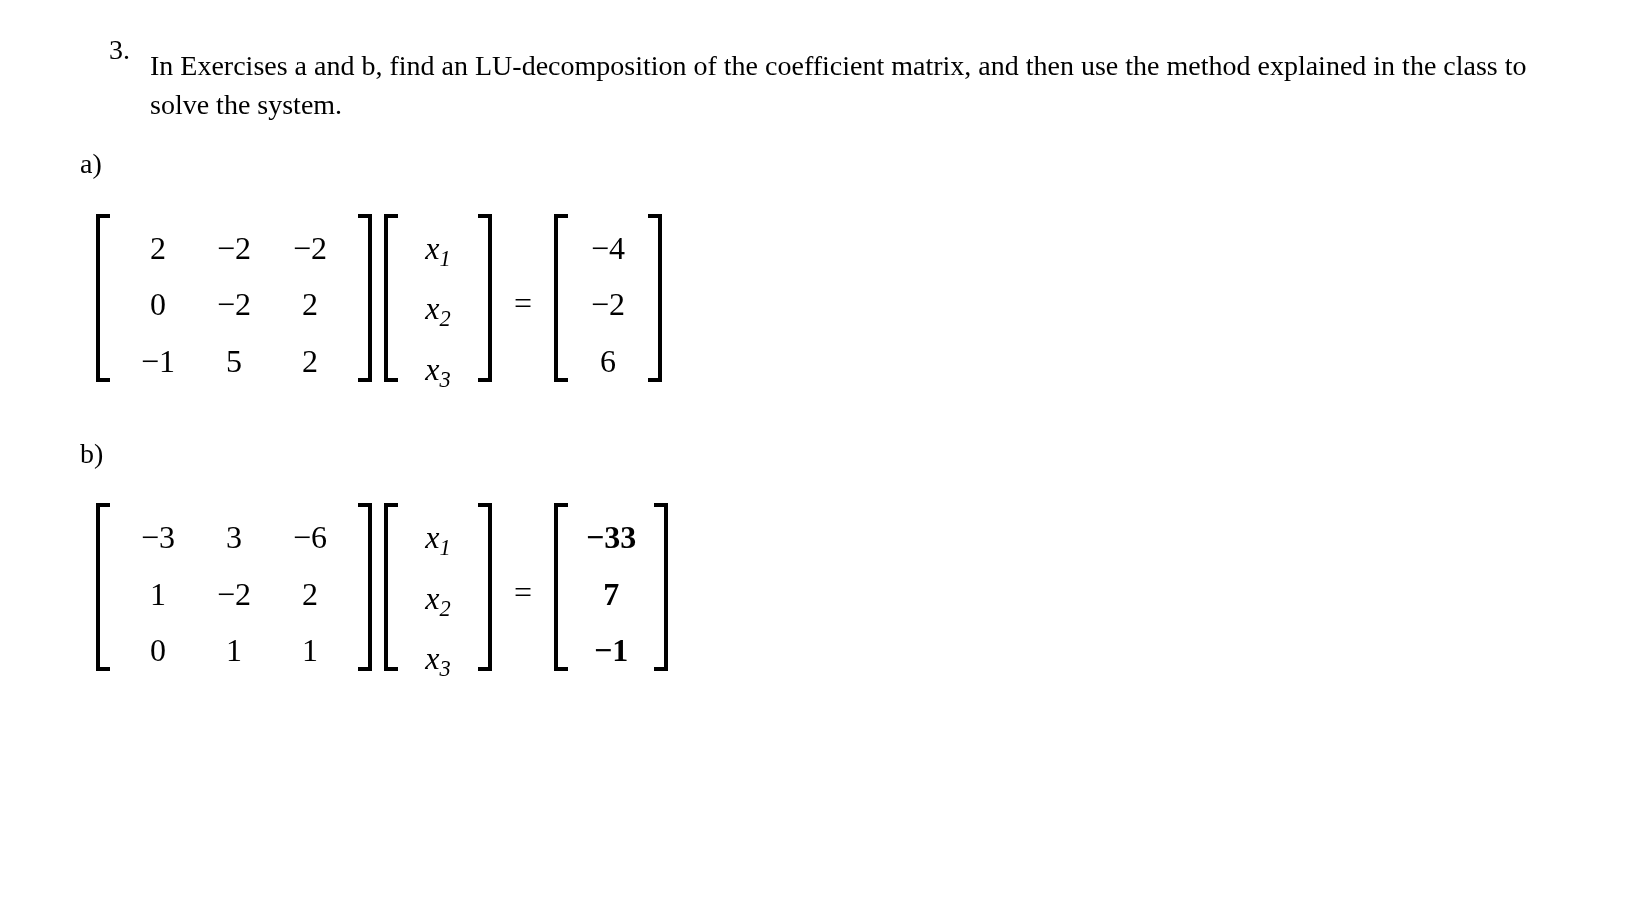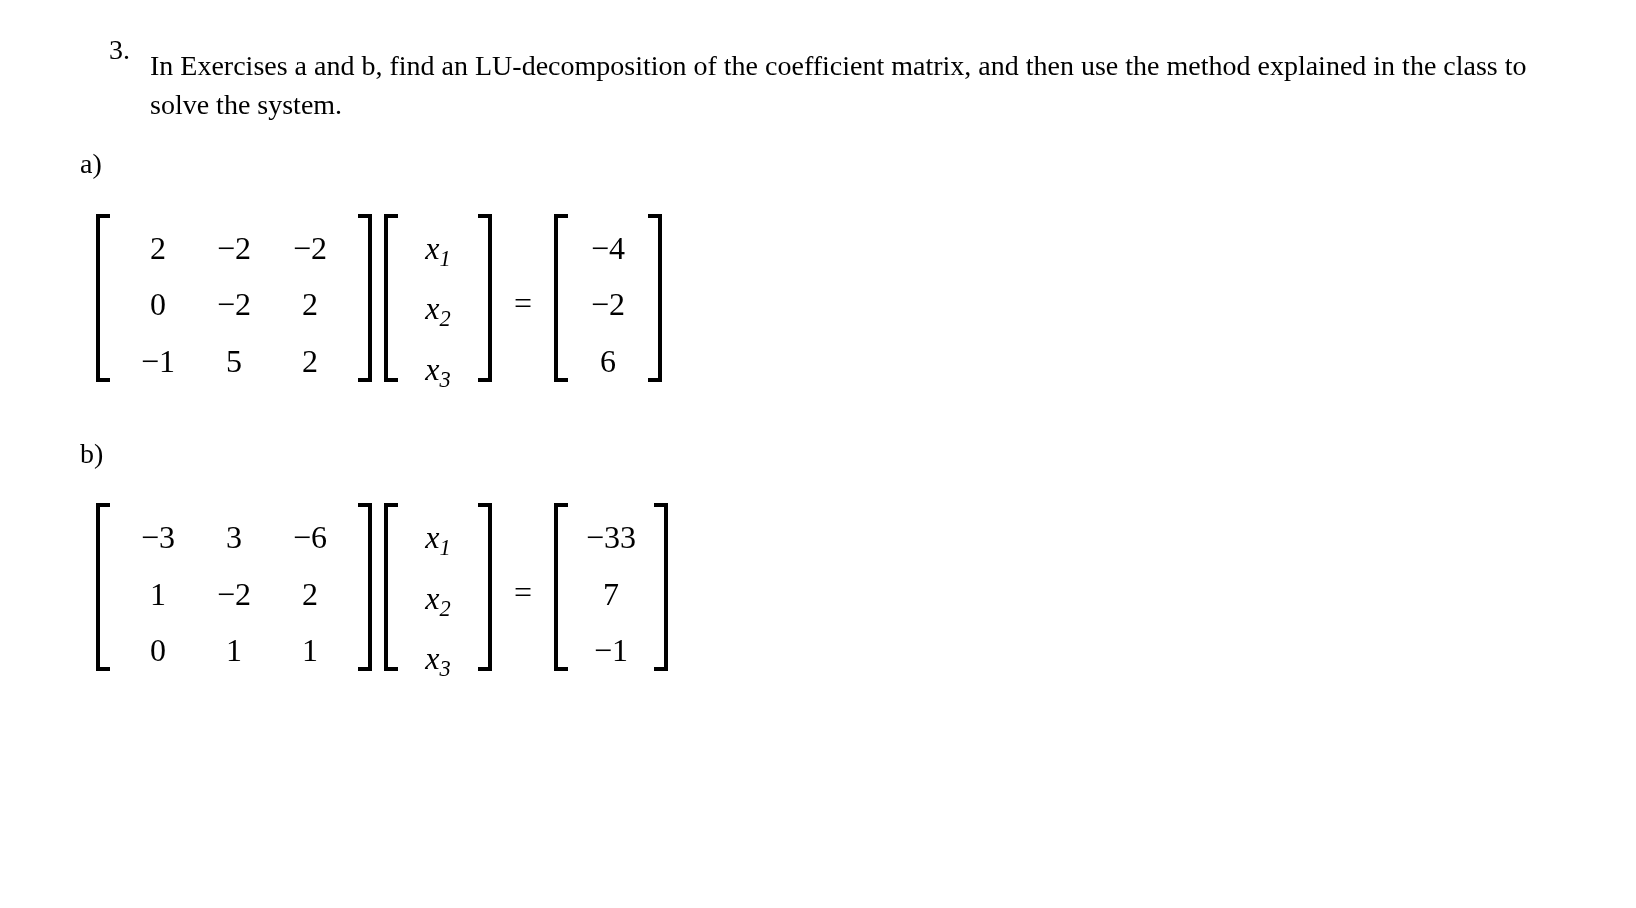--- a/index.html
+++ b/index.html
@@ -224,21 +224,21 @@
             <div class="matrix-cell narrow"><span class="var">x</span><span class="sub">3</span></div>
           </div>
       </div>
       <div class="bracket-right" style="height:168px;"></div>
     </div>
 
     <div class="equals">=</div>
 
     <div class="matrix" style="--mh:168px;">
       <div class="bracket-left" style="height:168px;"></div>
-      <div class="matrix-body" style="height:168px;">
+      <div class="matrix-body" style="height:168px;font-weight:bold;">
         <div class="matrix-row">
             <div class="matrix-cell narrow">−33</div>
           </div>
         <div class="matrix-row">
             <div class="matrix-cell narrow">7</div>
           </div>
         <div class="matrix-row">
             <div class="matrix-cell narrow">−1</div>
           </div>
       </div>

